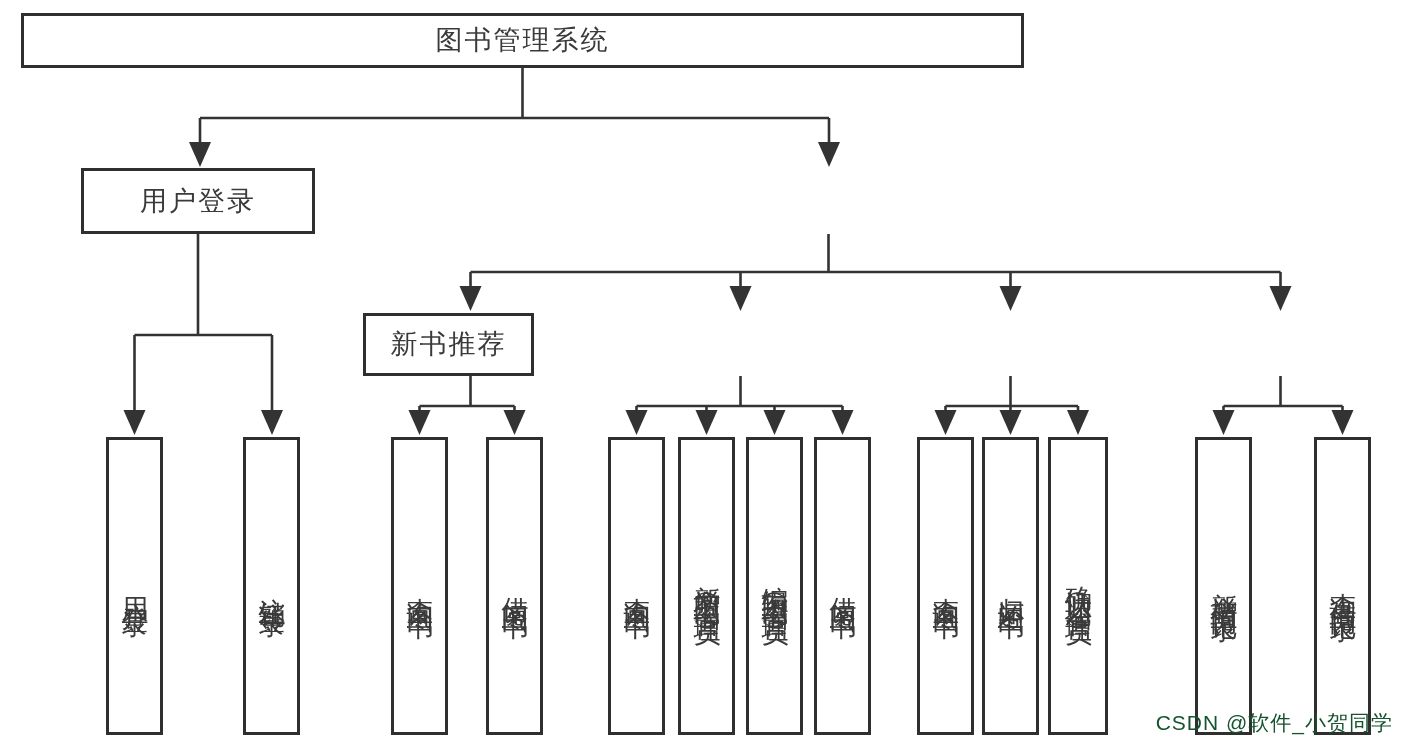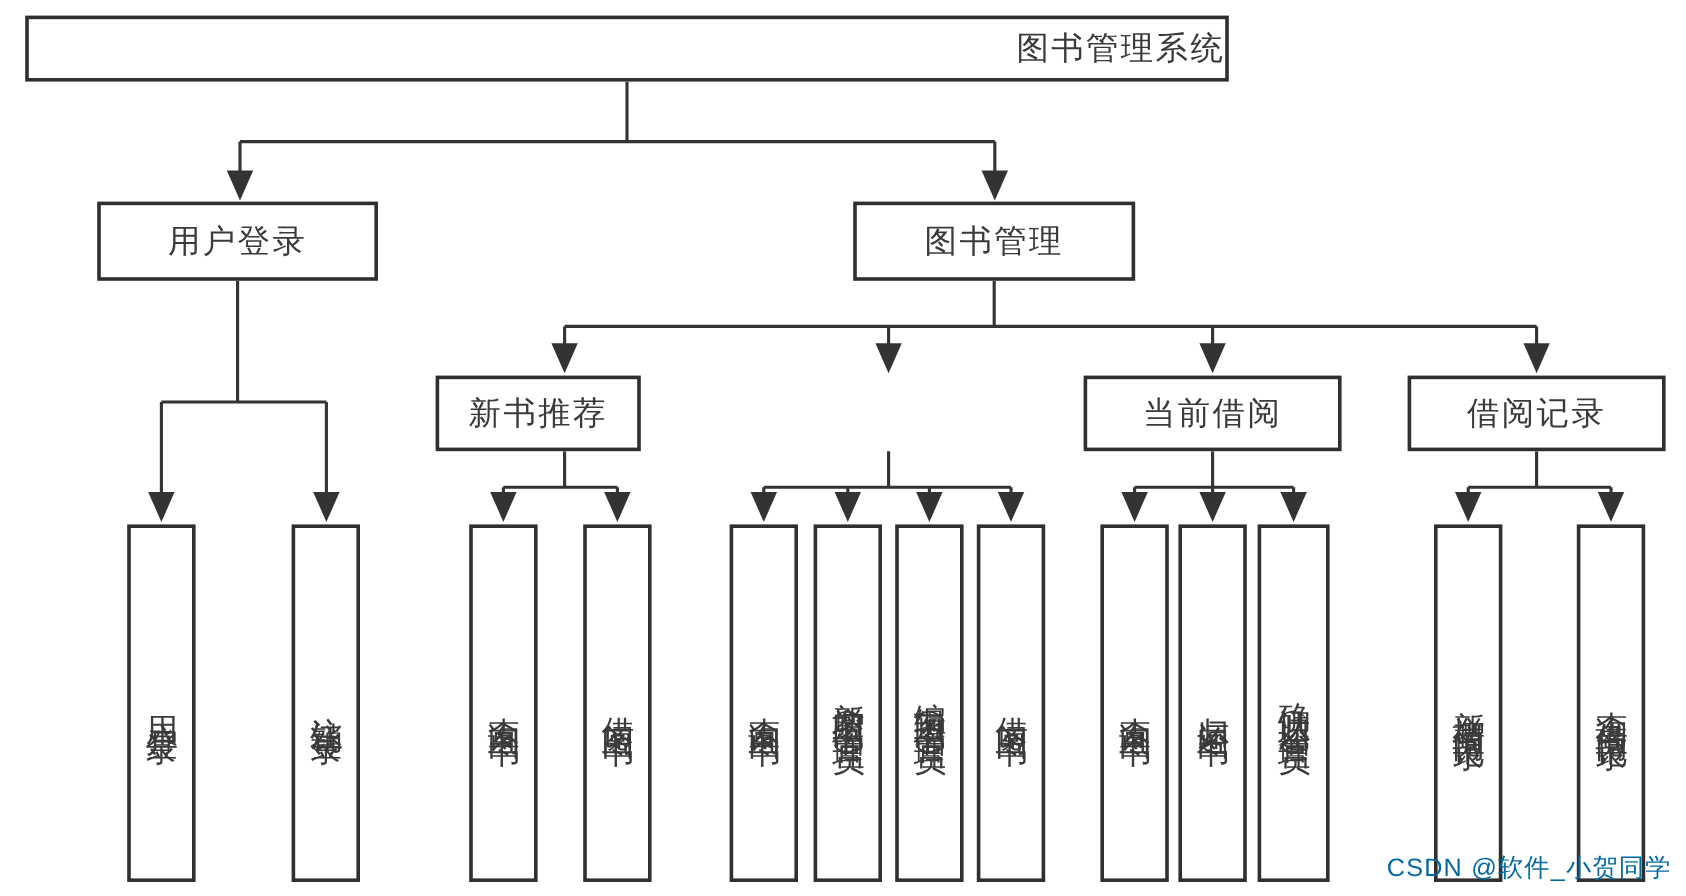--- a/index.html
+++ b/index.html
@@ -52,21 +52,21 @@
     font-size: 27px;
     letter-spacing: 5px;
     line-height: 1;
     white-space: nowrap;
   }
   .watermark {
     position: absolute;
     right: 12px;
     bottom: 10px;
     font-size: 21px;
-    color: #0369a1;
+    color: #14532d;
     letter-spacing: 1px;
     white-space: nowrap;
   }
 </style>
 </head>
 <body>
 
 <div class="canvas">
 
   <svg class="connectors" width="1405" height="747" viewBox="0 0 1405 747">
@@ -112,39 +112,30 @@
       <polygon points="1067,410 1089,410 1078,435"></polygon>
     </g>
 
     <g>
       <path d="M1280.5 376 V406 M1223.5 406 H1342.5 M1223.5 406 V414 M1342.5 406 V414"></path>
       <polygon points="1212.5,410 1234.5,410 1223.5,435"></polygon>
       <polygon points="1331.5,410 1353.5,410 1342.5,435"></polygon>
     </g>
   </svg>
 
-  <div class="node hnode" style="left:21px; top:13px; width:1003px; height:55px;justify-content:flex-end;">
+  <div class="node hnode" style="left:21px; top:13px; width:1003px; height:55px;">
     <span>图书管理系统</span>
   </div>
 
   <div class="node hnode" style="left:81px; top:168px; width:234px; height:66px;">
     <span>用户登录</span>
   </div>
-  <div class="node hnode" style="left:711px; top:168px; width:235px; height:66px;">
-    <span>图书管理</span>
-  </div>
 
   <div class="node hnode" style="left:363px; top:313px; width:171px; height:63px;">
     <span>新书推荐</span>
-  </div>
-  <div class="node hnode" style="left:903px; top:313px; width:215px; height:63px;">
-    <span>当前借阅</span>
-  </div>
-  <div class="node hnode" style="left:1173px; top:313px; width:215px; height:63px;">
-    <span>借阅记录</span>
   </div>
 
   <div class="node vnode" style="left:106px; top:437px; width:57px; height:298px;">
     <span>用户登录</span>
   </div>
   <div class="node vnode" style="left:243px; top:437px; width:57px; height:298px;">
     <span>注销登录</span>
   </div>
 
   <div class="node vnode" style="left:391px; top:437px; width:57px; height:298px;">

